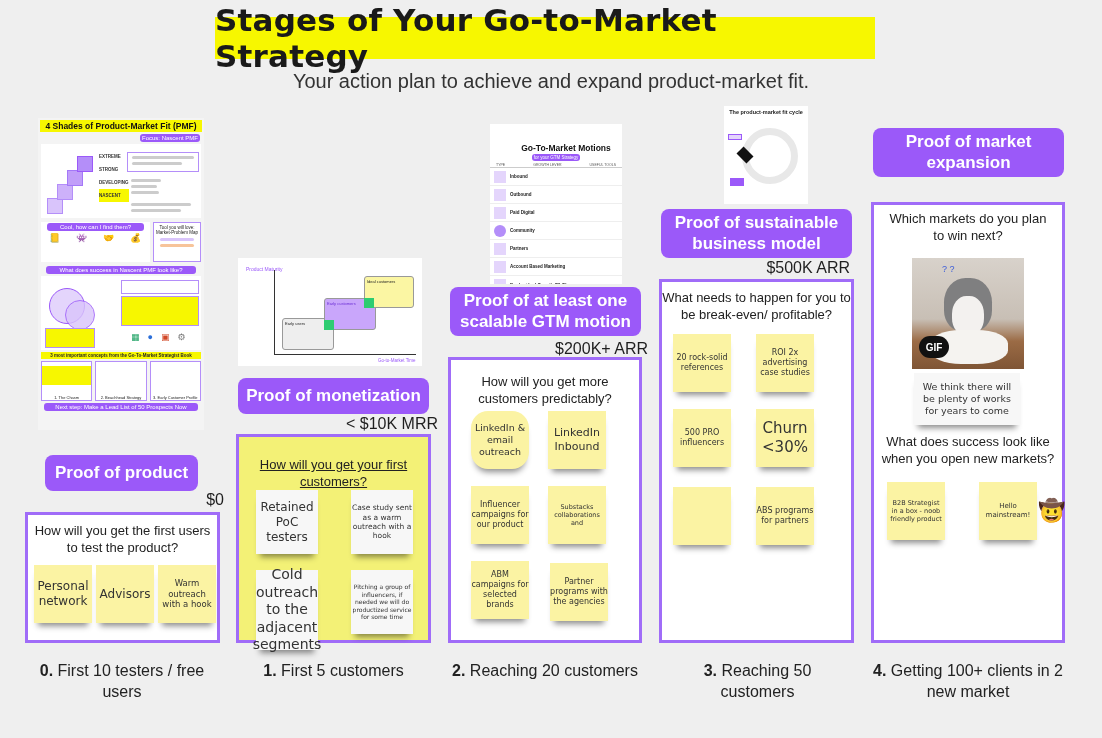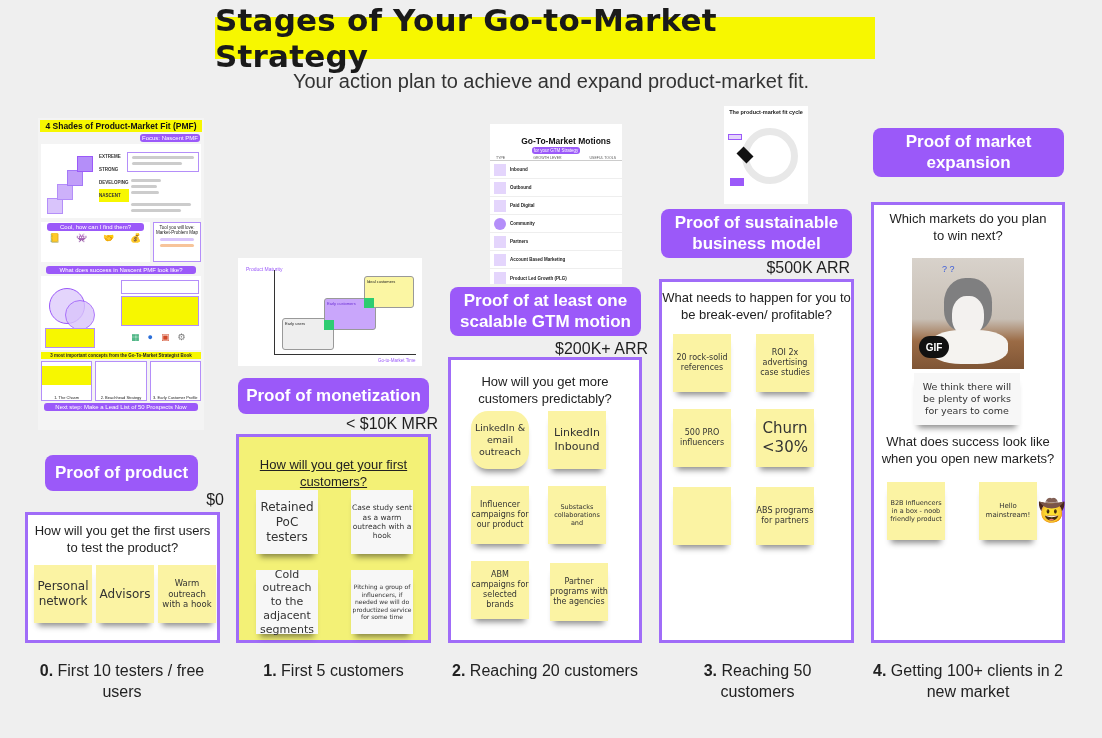--- a/index.html
+++ b/index.html
@@ -129,21 +129,21 @@
   <div style="position:absolute;left:36px;top:96px;width:142px;height:1px;background:#333;"></div>
   <div style="position:absolute;left:44px;top:60px;width:52px;height:32px;background:#eee;border:1px solid #999;border-radius:3px;font-size:4px;padding:2px;">Early users</div>
   <div style="position:absolute;left:86px;top:40px;width:52px;height:32px;background:#c9a6fb;border:1px solid #999;border-radius:3px;font-size:4px;padding:2px;color:#6c2fd6;">Early customers</div>
   <div style="position:absolute;left:126px;top:18px;width:50px;height:32px;background:#fbf6a3;border:1px solid #999;border-radius:3px;font-size:4px;padding:2px;">Ideal customers</div>
   <div style="position:absolute;left:86px;top:62px;width:10px;height:10px;background:#2ecc71;"></div>
   <div style="position:absolute;left:126px;top:40px;width:10px;height:10px;background:#2ecc71;"></div>
   <div style="position:absolute;left:140px;top:100px;font-size:4.5px;color:#9b59f9;">Go-to-Market Time</div>
 </div>
 
 <div class="abs thumb" style="left:490px;top:124px;width:132px;height:160px;">
-  <div class="thumb-title" style="font-size:8.5px;margin-top:12px;padding-left:20px;">
+  <div class="thumb-title" style="font-size:8.5px;margin-top:19px;padding-left:20px;">
     <span>Go-To-Market Motions</span>
   </div>
   <div style="display:flex;justify-content:center;margin:1px 0 2px;">
     <div class="mini-pill" style="font-size:4.5px;">for your GTM Strategy</div>
   </div>
   <div style="display:flex;justify-content:space-between;font-size:3.5px;color:#555;padding:0 6px;border-bottom:1px solid #ccc;">
     <span>TYPE</span>
       <span>GROWTH LEVER</span>
       <span>USEFUL TOOLS</span>
   </div>
@@ -200,21 +200,21 @@
 <div class="abs stage" style="left:22px;top:661px;width:200px;">
   <b>0.</b> <span>First 10 testers / free users</span>
 </div>
 
 <div class="abs pill" style="left:238px;top:378px;width:191px;height:36px;">Proof of monetization</div>
 <div class="abs metric" style="left:300px;top:415px;width:138px;">&lt; $10K MRR</div>
 <div class="abs board yellow" style="left:236px;top:434px;width:195px;height:209px;">
   <div class="q" style="margin-top:20px;font-size:13px;padding:0 20px;text-decoration:underline;">How will you get your first customers?</div>
   <div class="sticky white" style="position:absolute;left:17px;top:53px;width:62px;height:64px;font-size:12px;">Retained PoC testers</div>
   <div class="sticky white" style="position:absolute;left:112px;top:53px;width:62px;height:64px;font-size:7.5px;">Case study sent as a warm outreach with a hook</div>
-  <div class="sticky white" style="position:absolute;left:17px;top:133px;width:62px;height:64px;font-size:11px;">Cold outreach to the adjacent segments</div>
+  <div class="sticky white" style="position:absolute;left:17px;top:133px;width:62px;height:80px;font-size:14px;">Cold outreach to the adjacent segments</div>
   <div class="sticky white" style="position:absolute;left:112px;top:133px;width:62px;height:64px;font-size:6px;">Pitching a group of influencers, if needed we will do productized service for some time</div>
 </div>
 <div class="abs stage" style="left:236px;top:661px;width:195px;">
   <b>1.</b> <span>First 5 customers</span>
 </div>
 
 <div class="abs pill" style="left:450px;top:287px;width:191px;height:49px;">Proof of at least one scalable GTM motion</div>
 <div class="abs metric" style="left:520px;top:340px;width:128px;">$200K+ ARR</div>
 <div class="abs board" style="left:448px;top:357px;width:194px;height:286px;">
   <div class="q" style="margin-top:14px;font-size:13px;padding:0 20px;">How will you get more customers predictably?</div>
@@ -249,19 +249,19 @@
   <div class="q" style="margin-top:6px;font-size:13px;padding:0 12px;">Which markets do you plan to win next?</div>
   <div style="position:absolute;left:38px;top:53px;width:112px;height:111px;background:linear-gradient(180deg,#d8d2cb 0%,#c8bfb5 55%,#9b6b45 75%,#7f5535 100%);overflow:hidden;">
     <div style="position:absolute;left:32px;top:20px;width:48px;height:54px;border-radius:45% 45% 40% 40%;background:#7f7f80;"></div>
     <div style="position:absolute;left:40px;top:38px;width:32px;height:40px;border-radius:45%;background:#f3f1ef;"></div>
     <div style="position:absolute;left:18px;top:72px;width:78px;height:34px;border-radius:40%;background:#f5f3f0;"></div>
     <div style="position:absolute;left:30px;top:6px;font-size:9px;color:#3a5bd9;">? ?</div>
     <div class="gif-badge" style="position:absolute;left:7px;top:78px;">GIF</div>
   </div>
   <div class="sticky white" style="position:absolute;left:40px;top:168px;width:106px;height:52px;font-size:9.5px;padding:0 4px;">We think there will be plenty of works for years to come</div>
   <div class="q" style="position:absolute;left:0;top:229px;width:188px;font-size:13px;">What does success look like when you open new markets?</div>
-  <div class="sticky" style="position:absolute;left:13px;top:277px;width:58px;height:58px;font-size:6.5px;padding:0 2px;">B2B Influencers in a box - noob friendly product</div>
+  <div class="sticky" style="position:absolute;left:13px;top:277px;width:58px;height:58px;font-size:6.5px;padding:0 2px;">B2B Strategist in a box - noob friendly product</div>
   <div class="sticky" style="position:absolute;left:105px;top:277px;width:58px;height:58px;font-size:7px;">Hello mainstream!</div>
   <div style="position:absolute;left:164px;top:295px;font-size:22px;line-height:1;">🤠</div>
 </div>
 <div class="abs stage" style="left:870px;top:661px;width:196px;">
   <b>4.</b> <span>Getting 100+ clients in 2 new market</span>
 </div>
 
 </body></html>

